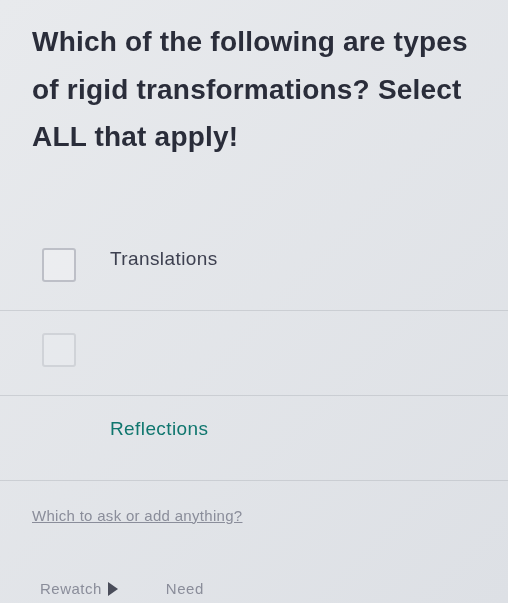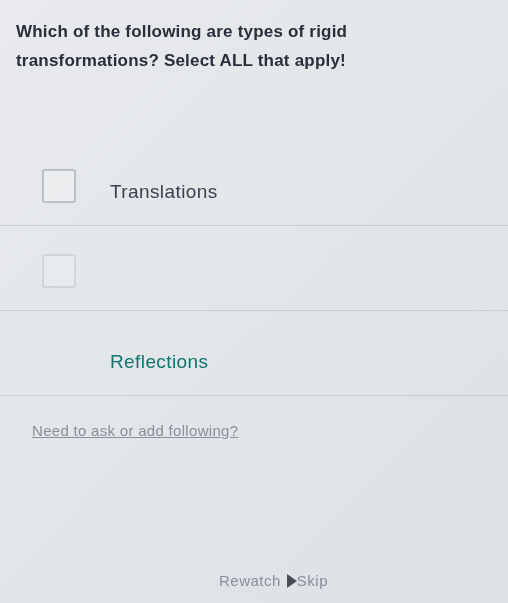--- a/index.html
+++ b/index.html
@@ -9,33 +9,33 @@
     }
     body {
       width: 508px;
       height: 603px;
       background: linear-gradient(135deg, #e8eaed 0%, #dde0e5 100%);
       font-family: -apple-system, BlinkMacSystemFont, 'Segoe UI', Arial, sans-serif;
       overflow: hidden;
       position: relative;
     }
     .question-text {
-      padding: 18px 28px 0 16px;
-      font-size: 17px;
+      padding: 18px 28px 0 32px;
+      font-size: 28px;
       font-weight: 700;
       color: #2a2d3a;
       line-height: 1.7;
       letter-spacing: 0.2px;
     }
     .options {
       margin-top: 65px;
     }
     .option-row {
       display: flex;
-      align-items: flex-end;
+      align-items: flex-start;
       padding: 22px 16px 22px 42px;
       border-bottom: 1px solid rgba(180, 183, 190, 0.5);
       min-height: 85px;
     }
     .checkbox {
       width: 34px;
       height: 34px;
       border: 2px solid rgba(170, 173, 182, 0.7);
       background: rgba(240, 241, 244, 0.6);
       border-radius: 3px;
@@ -59,27 +59,28 @@
       display: block;
       margin: 26px 0 0 32px;
       font-size: 15px;
       color: #8a8d9a;
       text-decoration: underline;
       cursor: pointer;
       letter-spacing: 0.3px;
     }
     .bottom-bar {
       position: absolute;
-      bottom: 8px;
+      bottom: 0;
       left: 0;
       right: 0;
       display: flex;
-      justify-content: flex-end;
+      justify-content: flex-start;
       padding: 0 40px 6px 40px;
       align-items: center;
+      gap: 48px;
     }
     .bottom-btn {
       font-size: 15px;
       color: #8a8d9a;
       letter-spacing: 0.5px;
       cursor: pointer;
       display: flex;
       align-items: center;
       gap: 6px;
     }
@@ -111,23 +112,23 @@
   </div>
   <div class="option-row">
     <div class="checkbox faded"></div>
   </div>
   <div class="option-row">
     <div class="no-checkbox-spacer"></div>
     <span class="option-label faded">Reflections</span>
   </div>
 </div>
 
-<a class="help-link">Need to ask or add following?</a>
+<a class="help-link">Which to ask or add anything?</a>
 
 <div class="bottom-bar">
   <div class="bottom-btn">
     <span>Rewatch</span>
     <span class="play-icon"></span>
   </div>
   <div class="bottom-btn right">
-    <span>Skip</span>
+    <span>Need</span>
   </div>
 </div>
 
 </body></html>

